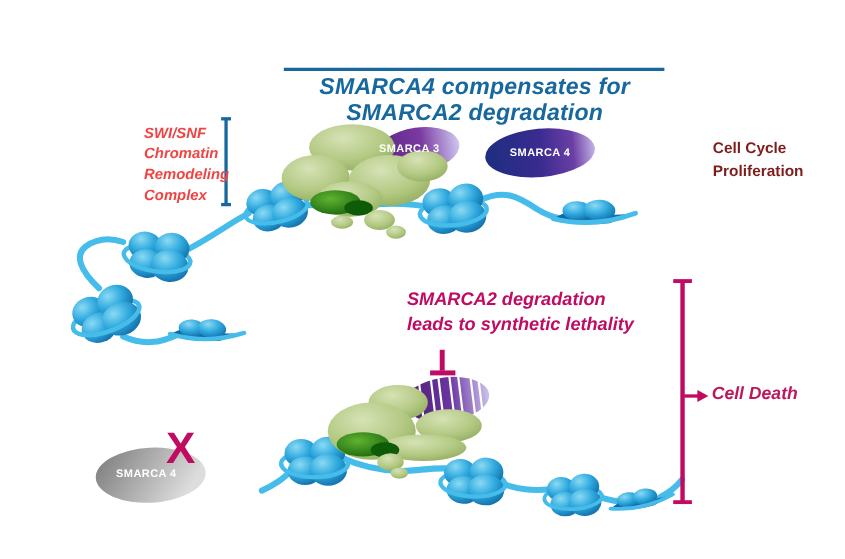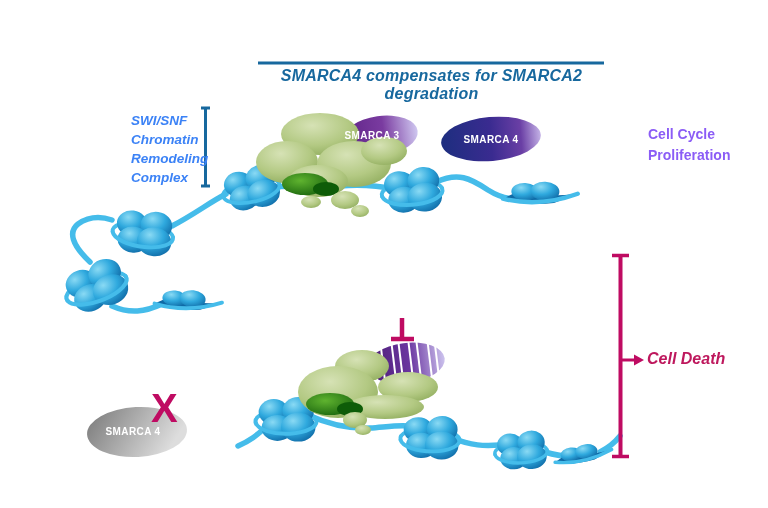--- a/index.html
+++ b/index.html
@@ -4,29 +4,29 @@
 <style>
   html,body { margin:0; padding:0; background:#ffffff; }
   .canvas {
     position:relative; width:768px; height:508px; background:#ffffff;
     font-family:"Liberation Sans", sans-serif; overflow:hidden;
   }
   .canvas svg { position:absolute; left:0; top:0; }
   .label { position:absolute; white-space:pre-line; }
   .title {
     left:258px; top:67px; width:347px; text-align:center;
-    font-size:16px; font-weight:bold; font-style:italic; color:#17689E; letter-spacing:0.2px;
+    font-size:21px; font-weight:bold; font-style:italic; color:#17689E; letter-spacing:0.2px;
   }
   .complex-label {
     left:131px; top:111px; font-size:13.5px; line-height:19px;
-    font-weight:bold; font-style:italic; color:#3b82f6;
+    font-weight:bold; font-style:italic; color:#ef4444;
   }
   .cellcycle {
     left:648px; top:124px; font-size:14px; line-height:21px;
-    font-weight:bold; color:#8b5cf6;
+    font-weight:bold; color:#7f1d1d;
   }
   .caption {
     left:370px; top:261px; font-size:16.5px; line-height:22.5px;
     font-weight:bold; font-style:italic; color:#BF0B62;
   }
   .celldeath {
     left:647px; top:350px; font-size:16px;
     font-weight:bold; font-style:italic; color:#be185d;
   }
   .ellipse-label {
@@ -199,20 +199,22 @@
   </g>
 </svg>
 
 <div class="label title">SMARCA4 compensates for SMARCA2 degradation</div>
 <div class="label complex-label">SWI/SNF
 Chromatin
 Remodeling
 Complex</div>
 <div class="label cellcycle">Cell Cycle
 Proliferation</div>
+<div class="label caption">SMARCA2 degradation
+leads to synthetic lethality</div>
 <div class="label celldeath">Cell Death</div>
 
 <div class="ellipse-label" style="left:327px; top:130px;">SMARCA 3</div>
 <div class="ellipse-label" style="left:446px; top:134px;">SMARCA 4</div>
 <div class="ellipse-label" style="left:88px; top:426px;">SMARCA 4</div>
 <div class="xmark">X</div>
 
 </div>
 
 </body></html>

